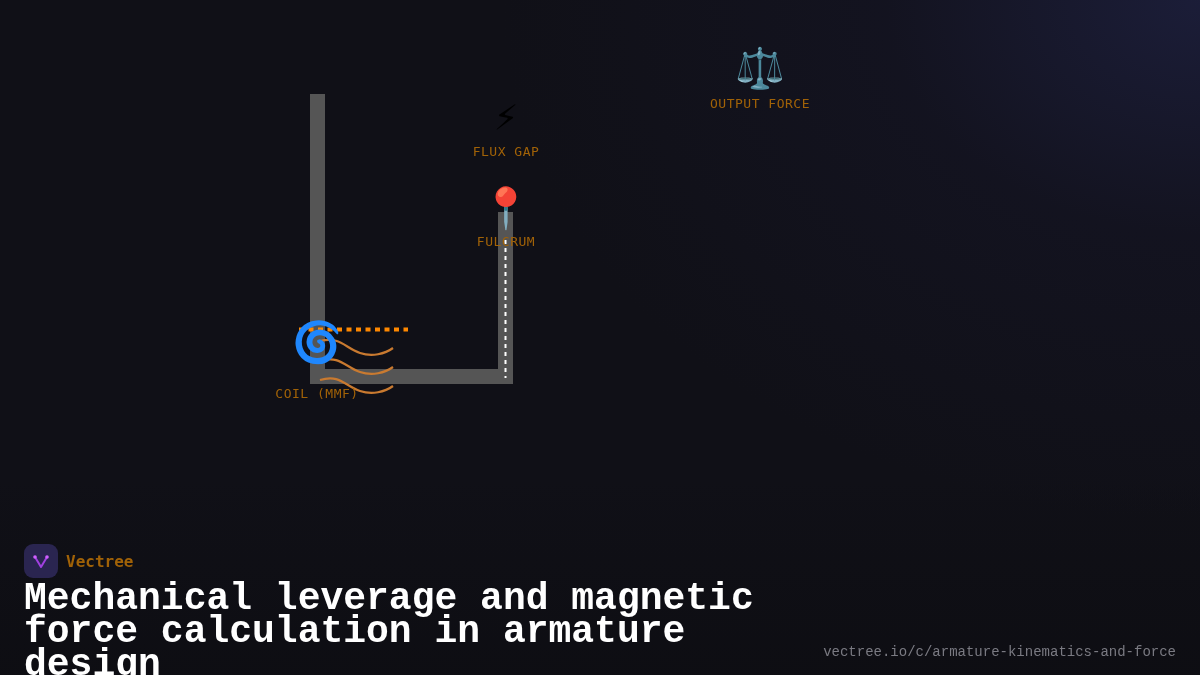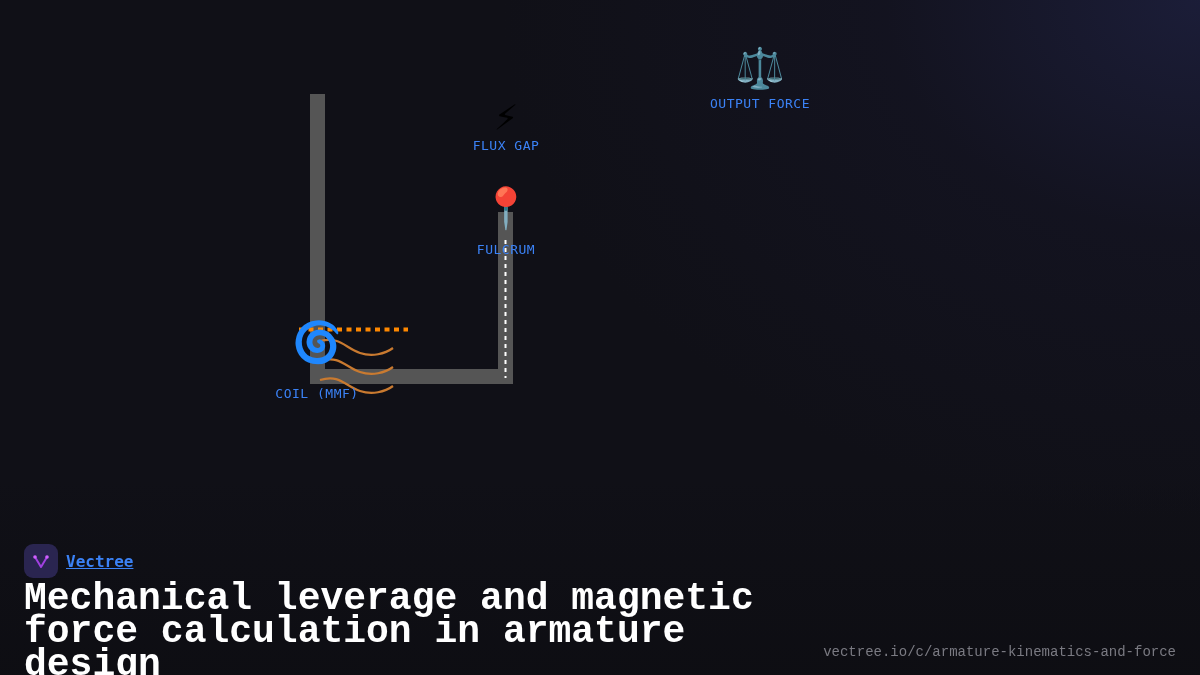--- a/index.html
+++ b/index.html
@@ -13,31 +13,31 @@
       background: radial-gradient(ellipse 700px 520px at 1200px 0px, rgba(28,30,58,0.95) 0%, rgba(22,22,40,0.5) 45%, rgba(16,16,23,0) 100%);
     }
     .bg-bottom {
       position:absolute; left:0; right:0; bottom:0; height:200px;
       background: linear-gradient(to bottom, rgba(12,12,16,0), rgba(12,12,16,0.6));
     }
     .diagram { position:absolute; left:0; top:0; width:1200px; height:675px; }
     .node { position:absolute; text-align:center; transform:translateX(-50%); }
     .node .icon { display:block; font-size:40px; line-height:44px; }
     .node .label {
-      display:block; color:#3b82f6; font-size:13px; letter-spacing:0.5px;
+      display:block; color:#a16207; font-size:13px; letter-spacing:0.5px;
       font-family:"DejaVu Sans Mono", monospace; white-space:nowrap;
     }
     .brand {
       position:absolute; left:24px; top:544px; display:flex; align-items:center; gap:8px;
     }
     .brand-logo {
       width:34px; height:34px; border-radius:9px; background:#2a2550;
       display:flex; align-items:center; justify-content:center;
     }
-    .brand-name { color:#3b82f6; font-weight:bold; font-size:16px; font-family:"DejaVu Sans Mono", monospace;text-decoration:underline; }
+    .brand-name { color:#a16207; font-weight:bold; font-size:16px; font-family:"DejaVu Sans Mono", monospace; }
     .title {
       position:absolute; left:24px; top:582px; width:800px;
       color:#ffffff; font-weight:bold; font-size:38px; line-height:33px;
       font-family:"Liberation Mono", monospace;
       margin:0;
     }
     .url {
       position:absolute; right:24px; top:644px;
       color:#7a7a82; font-size:14px; font-family:"Liberation Mono", monospace;
     }
@@ -67,26 +67,26 @@
   </g>
 </svg>
 
 <div class="node" style="left:760px; top:46px;">
   <span class="icon">⚖️</span>
   <span class="label" style="margin-top:6px;">OUTPUT FORCE</span>
 </div>
 
 <div class="node" style="left:506px; top:94px;">
   <span class="icon">⚡</span>
-  <span class="label" style="">FLUX GAP</span>
+  <span class="label" style="margin-top:6px;">FLUX GAP</span>
 </div>
 
 <div class="node" style="left:506px; top:186px;">
   <span class="icon">📍</span>
-  <span class="label" style="margin-top:12px;">FULCRUM</span>
+  <span class="label" style="margin-top:4px;">FULCRUM</span>
 </div>
 
 <div class="node" style="left:317px; top:320px;">
   <span class="icon" style="color:#2a8cff;">🌀</span>
   <span class="label" style="margin-top:22px;">COIL (MMF)</span>
 </div>
 
 <div class="brand">
   <div class="brand-logo">
     <svg width="20" height="20" viewBox="0 0 20 20">

